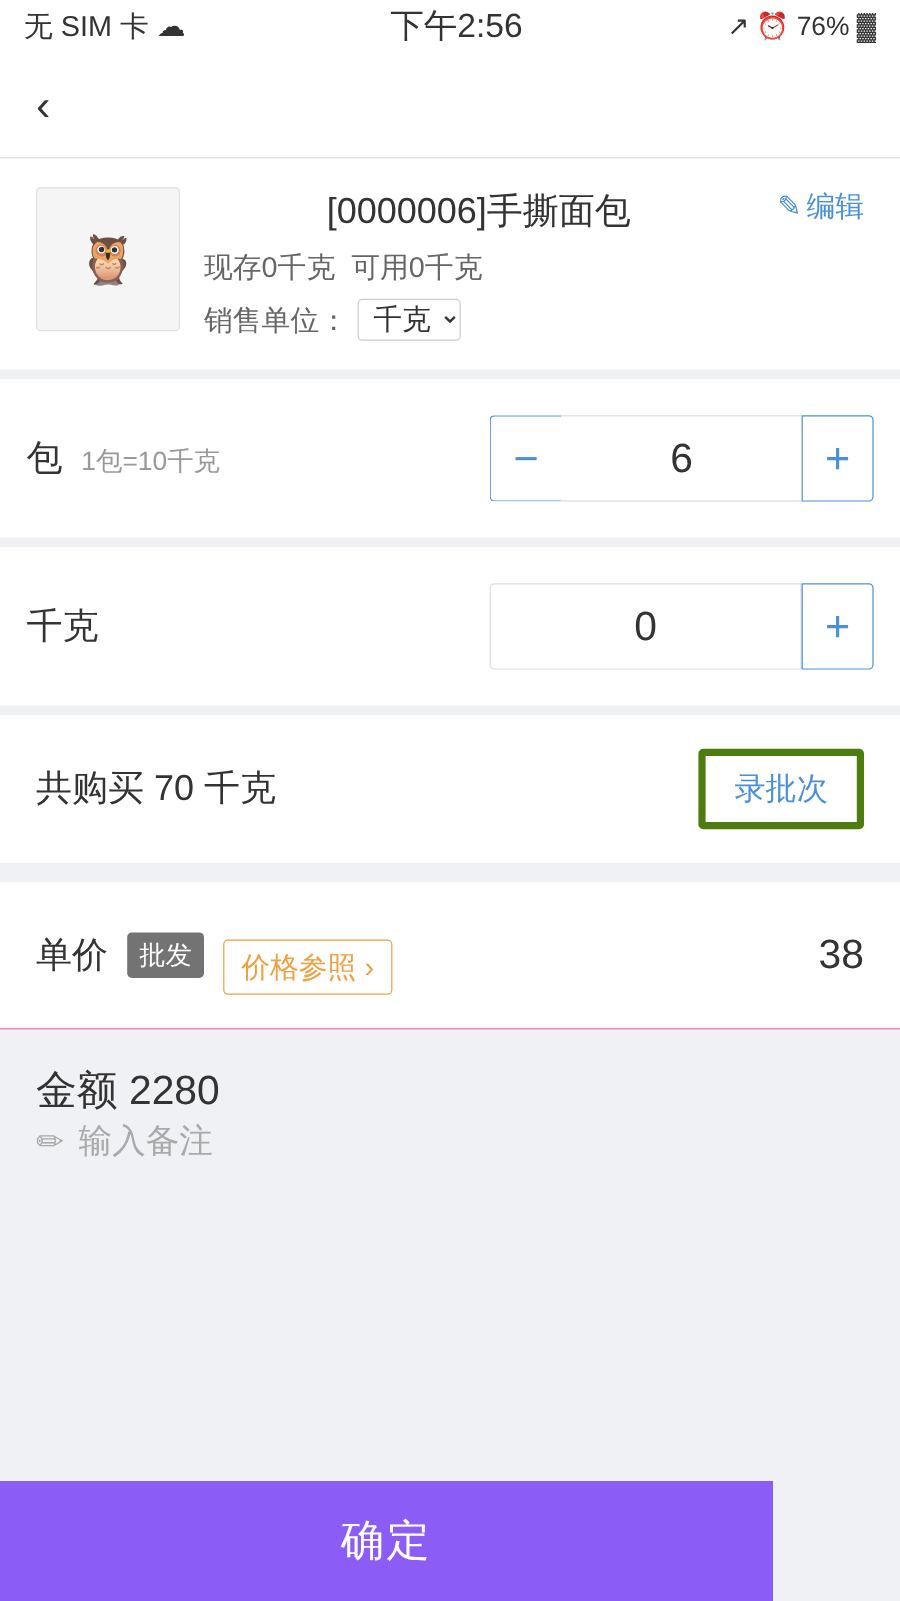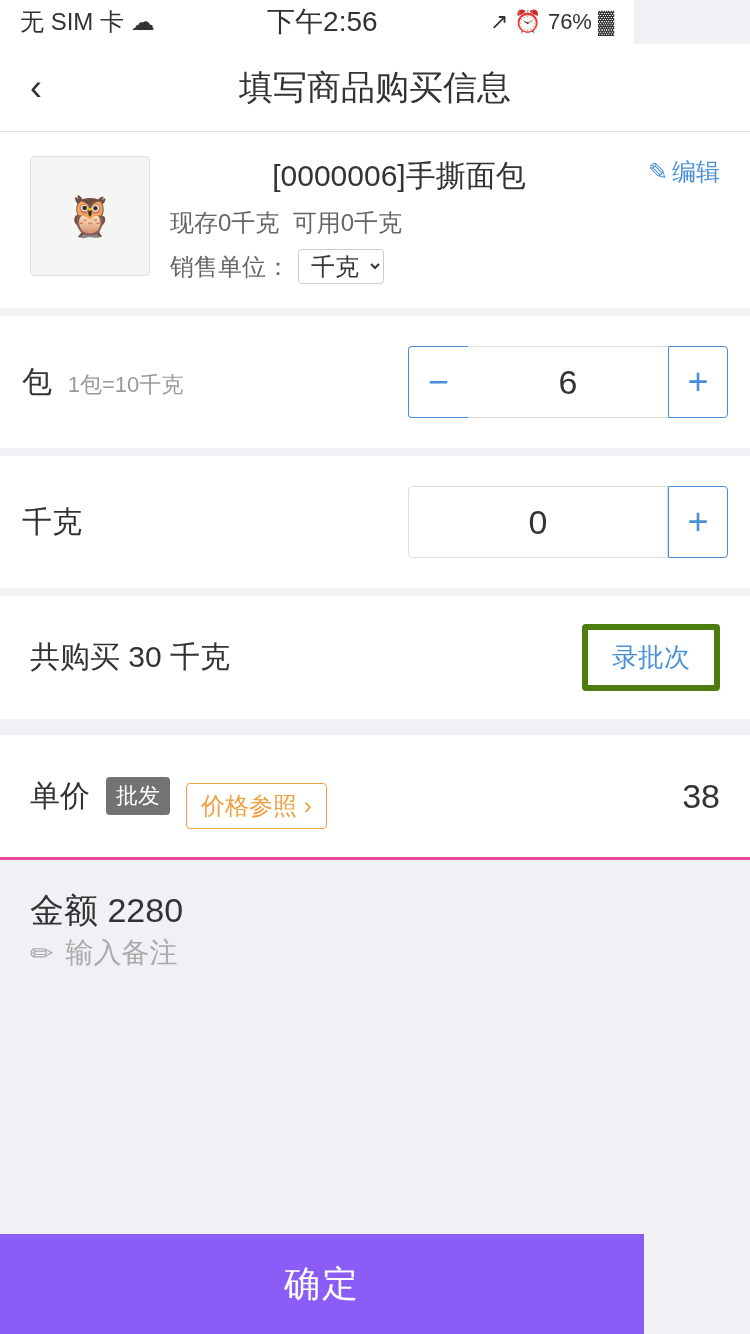--- a/index.html
+++ b/index.html
@@ -8,21 +8,21 @@
       width: 750px;
       min-height: 1334px;
       font-family: -apple-system, "PingFang SC", "Helvetica Neue", sans-serif;
       background: #f0f1f5;
       font-size: 28px;
       color: #333;
     }
 
     
     .status-bar {
-      width: 634px;
+      width: 750px;
       height: 44px;
       background: #fff;
       display: flex;
       align-items: center;
       justify-content: space-between;
       padding: 0 20px;
       font-size: 24px;
       color: #333;
     }
     .status-left { display: flex; align-items: center; gap: 8px; }
@@ -178,21 +178,21 @@
     }
 
     
     .price-section {
       background: #fff;
       padding: 28px 30px;
       display: flex;
       align-items: center;
       gap: 16px;
       margin-bottom: 0;
-      border-bottom: 3px solid #ec4899;
+      border-bottom: 1px solid #ec4899;
     }
     .price-label { font-size: 30px; color: #333; }
     .price-tag-blue {
       background: #737373;
       color: #fff;
       font-size: 22px;
       padding: 4px 10px;
       border-radius: 4px;
     }
     .price-ref-btn {
@@ -277,21 +277,20 @@
   <div class="status-right">
     <span>↗</span>
     <span>⏰</span>
     <span>76%</span>
     <span>▓</span>
   </div>
 </div>
 
 <div class="nav-bar">
   <div class="nav-back">‹</div>
-  <div class="nav-title">填写商品购买信息</div>
 </div>
 
 <div class="product-card">
   <div class="product-thumb">
     <div class="owl-logo">🦉</div>
   </div>
   <div class="product-info">
     <div class="product-name">
       <span>[0000006]</span><span>手撕面包</span>
     </div>
@@ -329,21 +328,21 @@
   <div class="section-row">
     <div style="font-size:30px;color:#333;">千克</div>
     <div class="quantity-control">
       <input class="qty-input-only" type="text" value="0" style="">
       <button class="qty-btn qty-btn-right">+</button>
     </div>
   </div>
 </div>
 
 <div class="summary-section">
-  <div class="summary-text">共购买 30 千克</div>
+  <div class="summary-text">共购买 70 千克</div>
   <button class="batch-btn">录批次</button>
 </div>
 
 <div style="height:8px;background:#f0f1f5;"></div>
 
 <div class="price-section">
   <span class="price-label">单价</span>
   <span class="price-tag-blue">批发</span>
   <button class="price-ref-btn">价格参照 ›</button>
   <span class="price-value">38</span>

